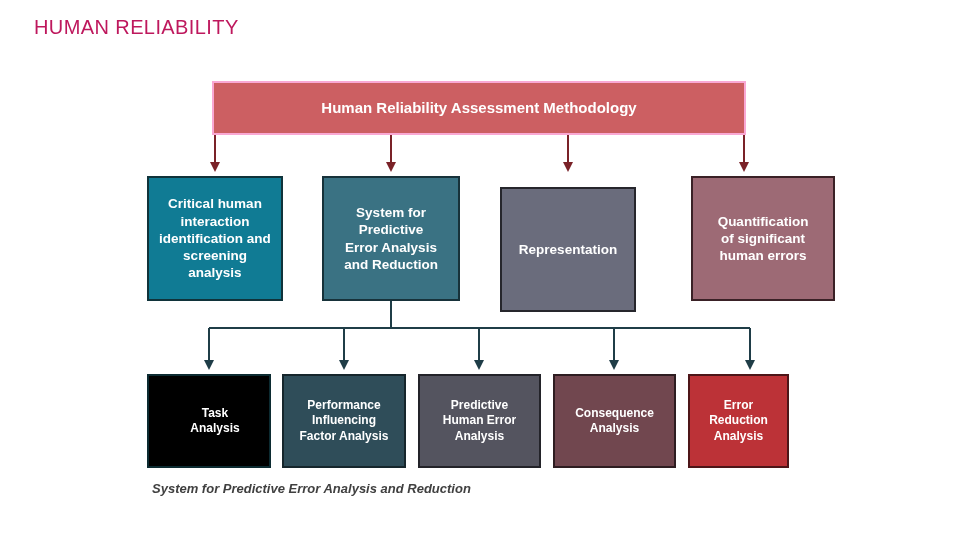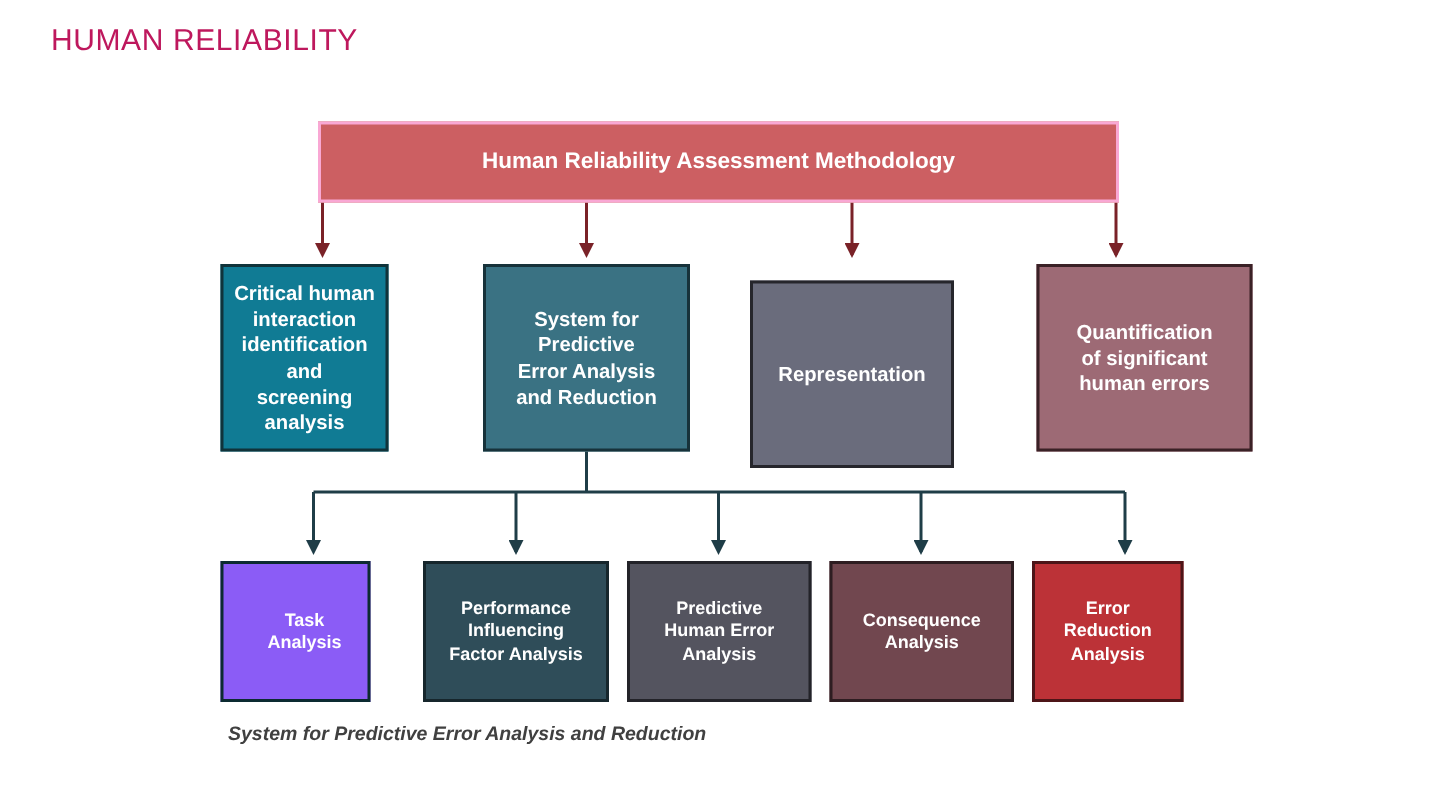--- a/index.html
+++ b/index.html
@@ -62,33 +62,33 @@
     font-size: 15px;
     font-weight: bold;
   }
   .level2 {
     height: 125px;
     font-size: 13.5px;
     font-weight: bold;
     border-width: 2px;
     border-style: solid;
   }
-  #node-l2-0 { left: 147px; top: 176px; width: 112px; background: #107b94; border-color: #10333a; }
+  #node-l2-0 { left: 147px; top: 176px; width: 136px; background: #107b94; border-color: #10333a; }
   #node-l2-1 { left: 322px; top: 176px; width: 138px; background: #3a7283; border-color: #17323a; }
   #node-l2-2 { left: 500px; top: 176px; width: 136px; background: #6a6c7c; border-color: #26262c; margin-top: 11px; }
   #node-l2-3 { left: 675px; top: 176px; width: 144px; background: #9d6a75; border-color: #3a2126; margin-left: 16px; }
 
   .level3 {
     height: 94px;
     font-size: 12px;
     font-weight: bold;
     border-width: 2px;
     border-style: solid;
   }
-  #node-l3-0 { left: 147px; top: 374px; width: 100px; background: #8b5cf6; border-color: #0c2b31; padding-left: 12px; }
+  #node-l3-0 { left: 147px; top: 374px; width: 124px; background: #000000; border-color: #0c2b31; padding-left: 12px; }
   #node-l3-1 { left: 282px; top: 374px; width: 124px; background: #2f4d59; border-color: #16262c; }
   #node-l3-2 { left: 418px; top: 374px; width: 123px; background: #54545f; border-color: #232329; }
   #node-l3-3 { left: 553px; top: 374px; width: 123px; background: #71474f; border-color: #2e1d21; }
   #node-l3-4 { left: 688px; top: 374px; width: 101px; background: #bc3237; border-color: #4d1518; }
 
   #caption {
     position: absolute;
     left: 152px;
     top: 481px;
     font-size: 13px;

